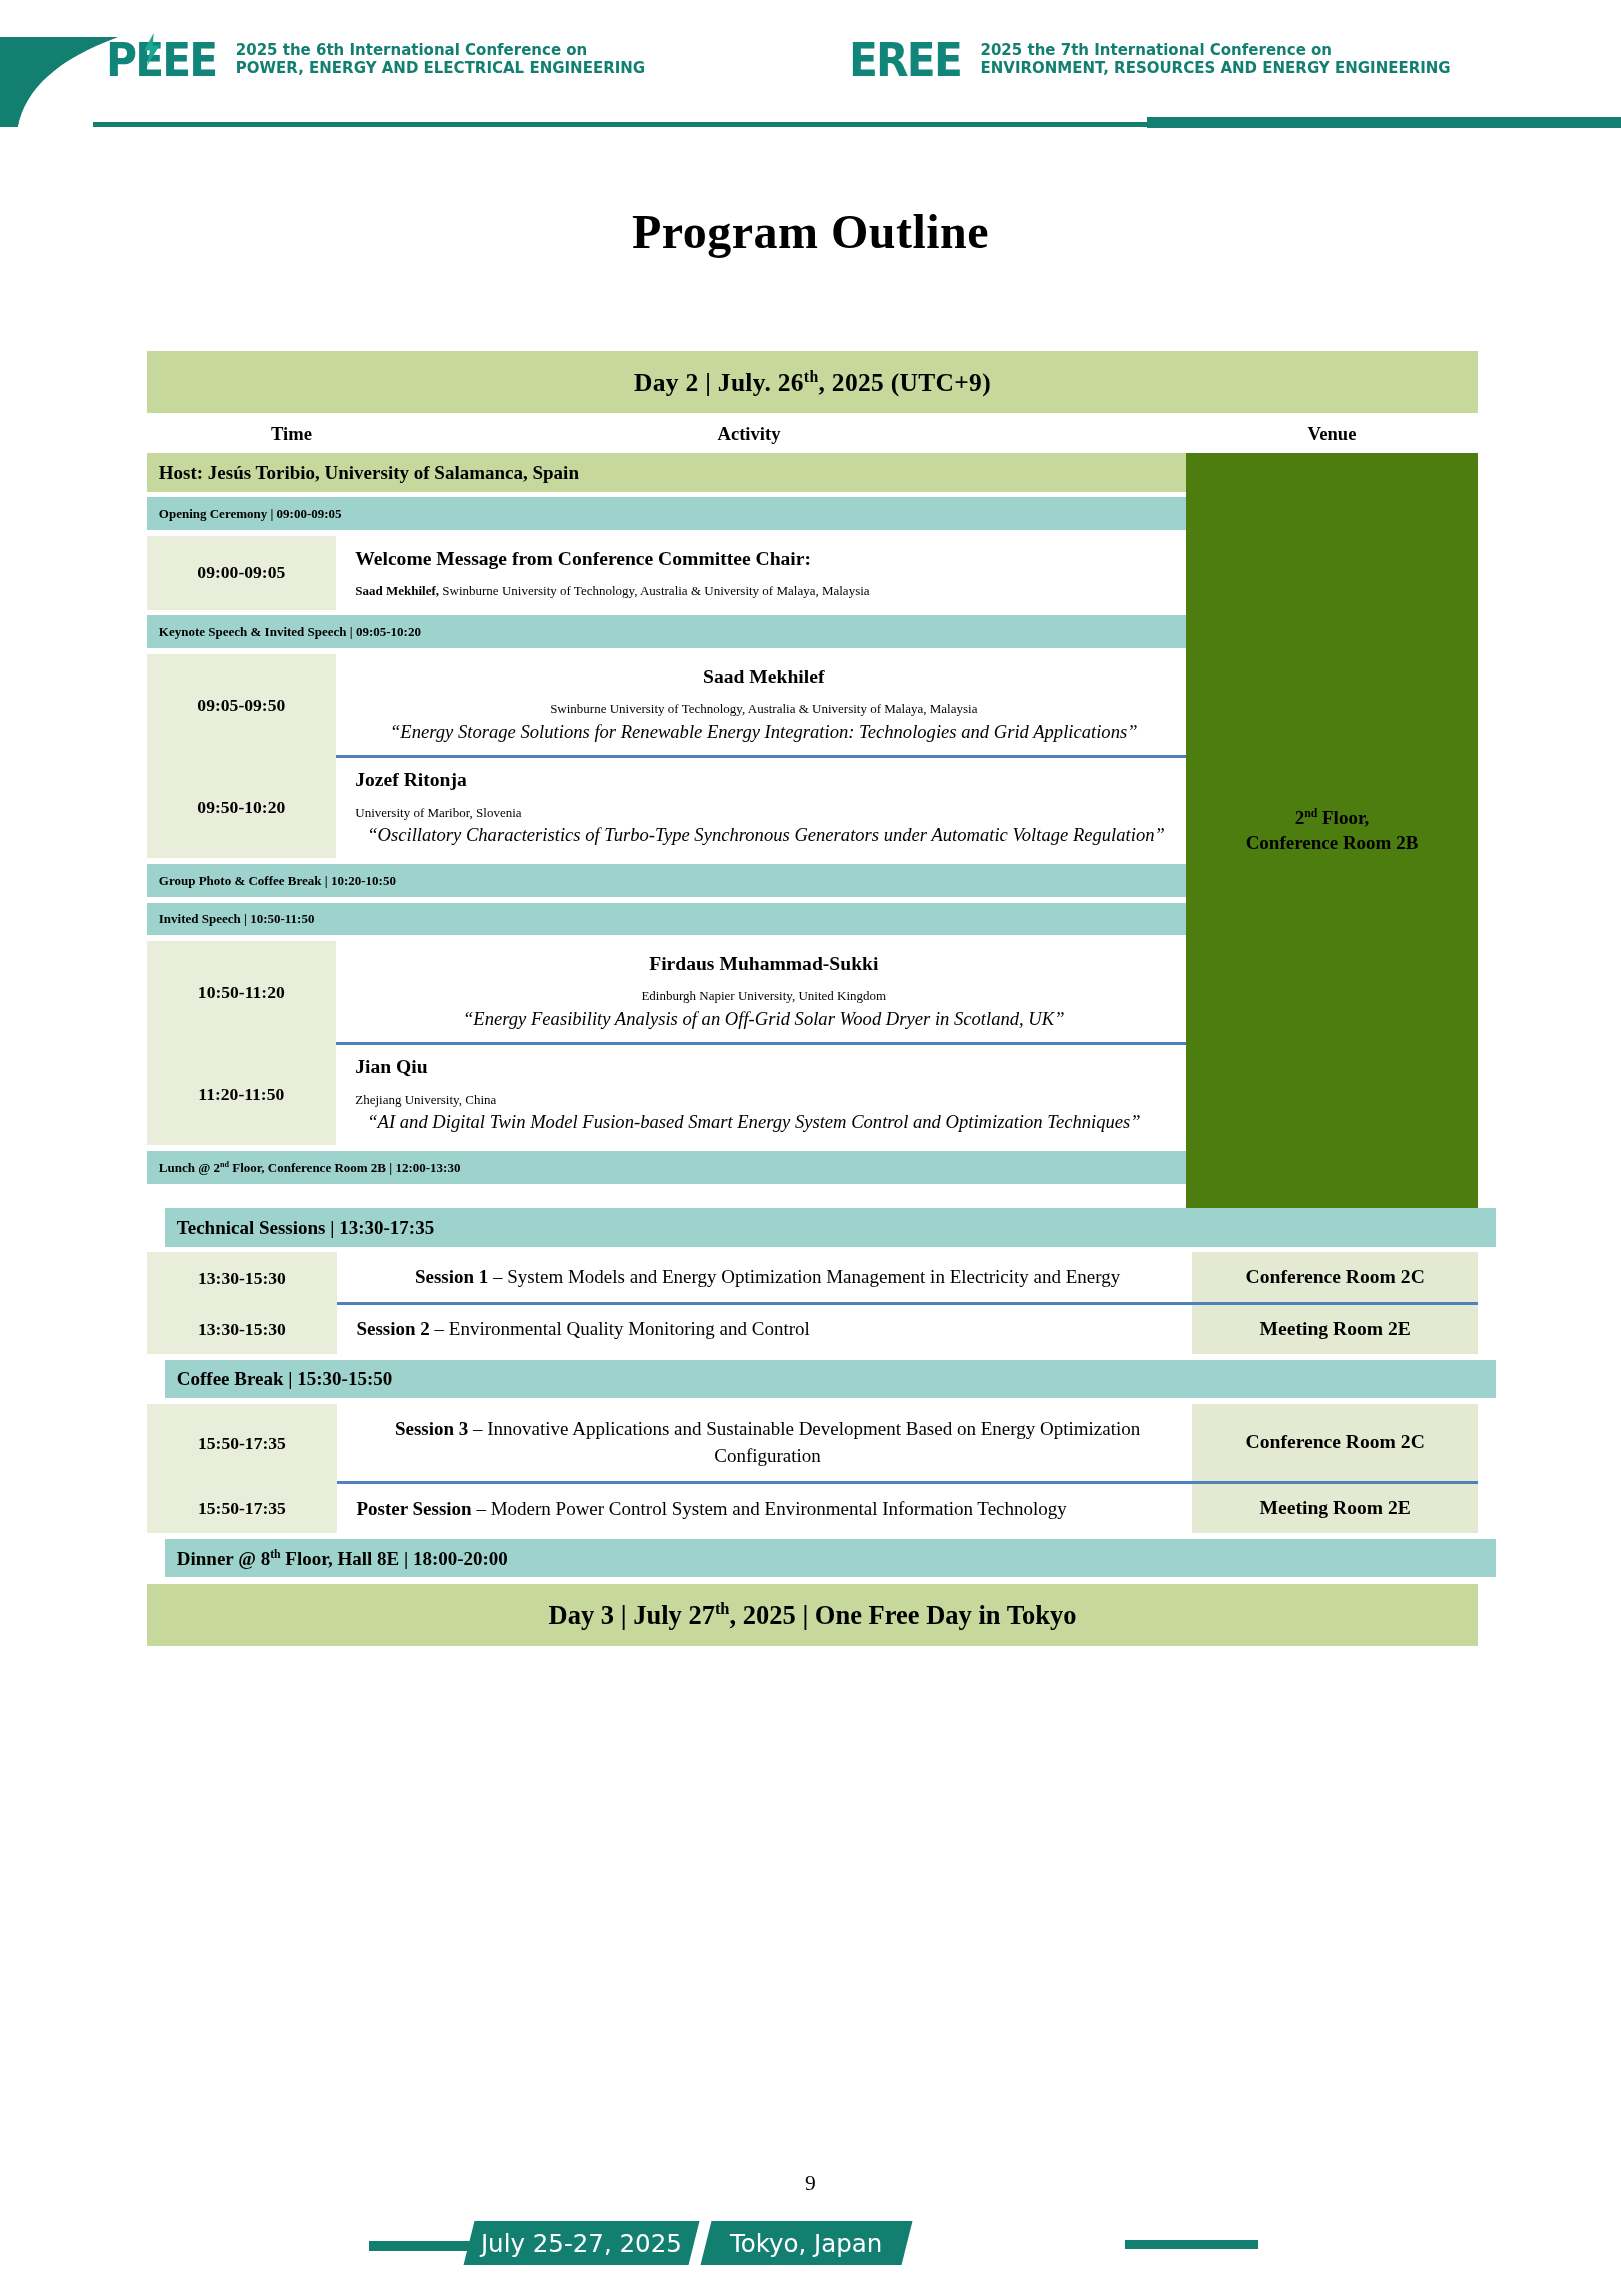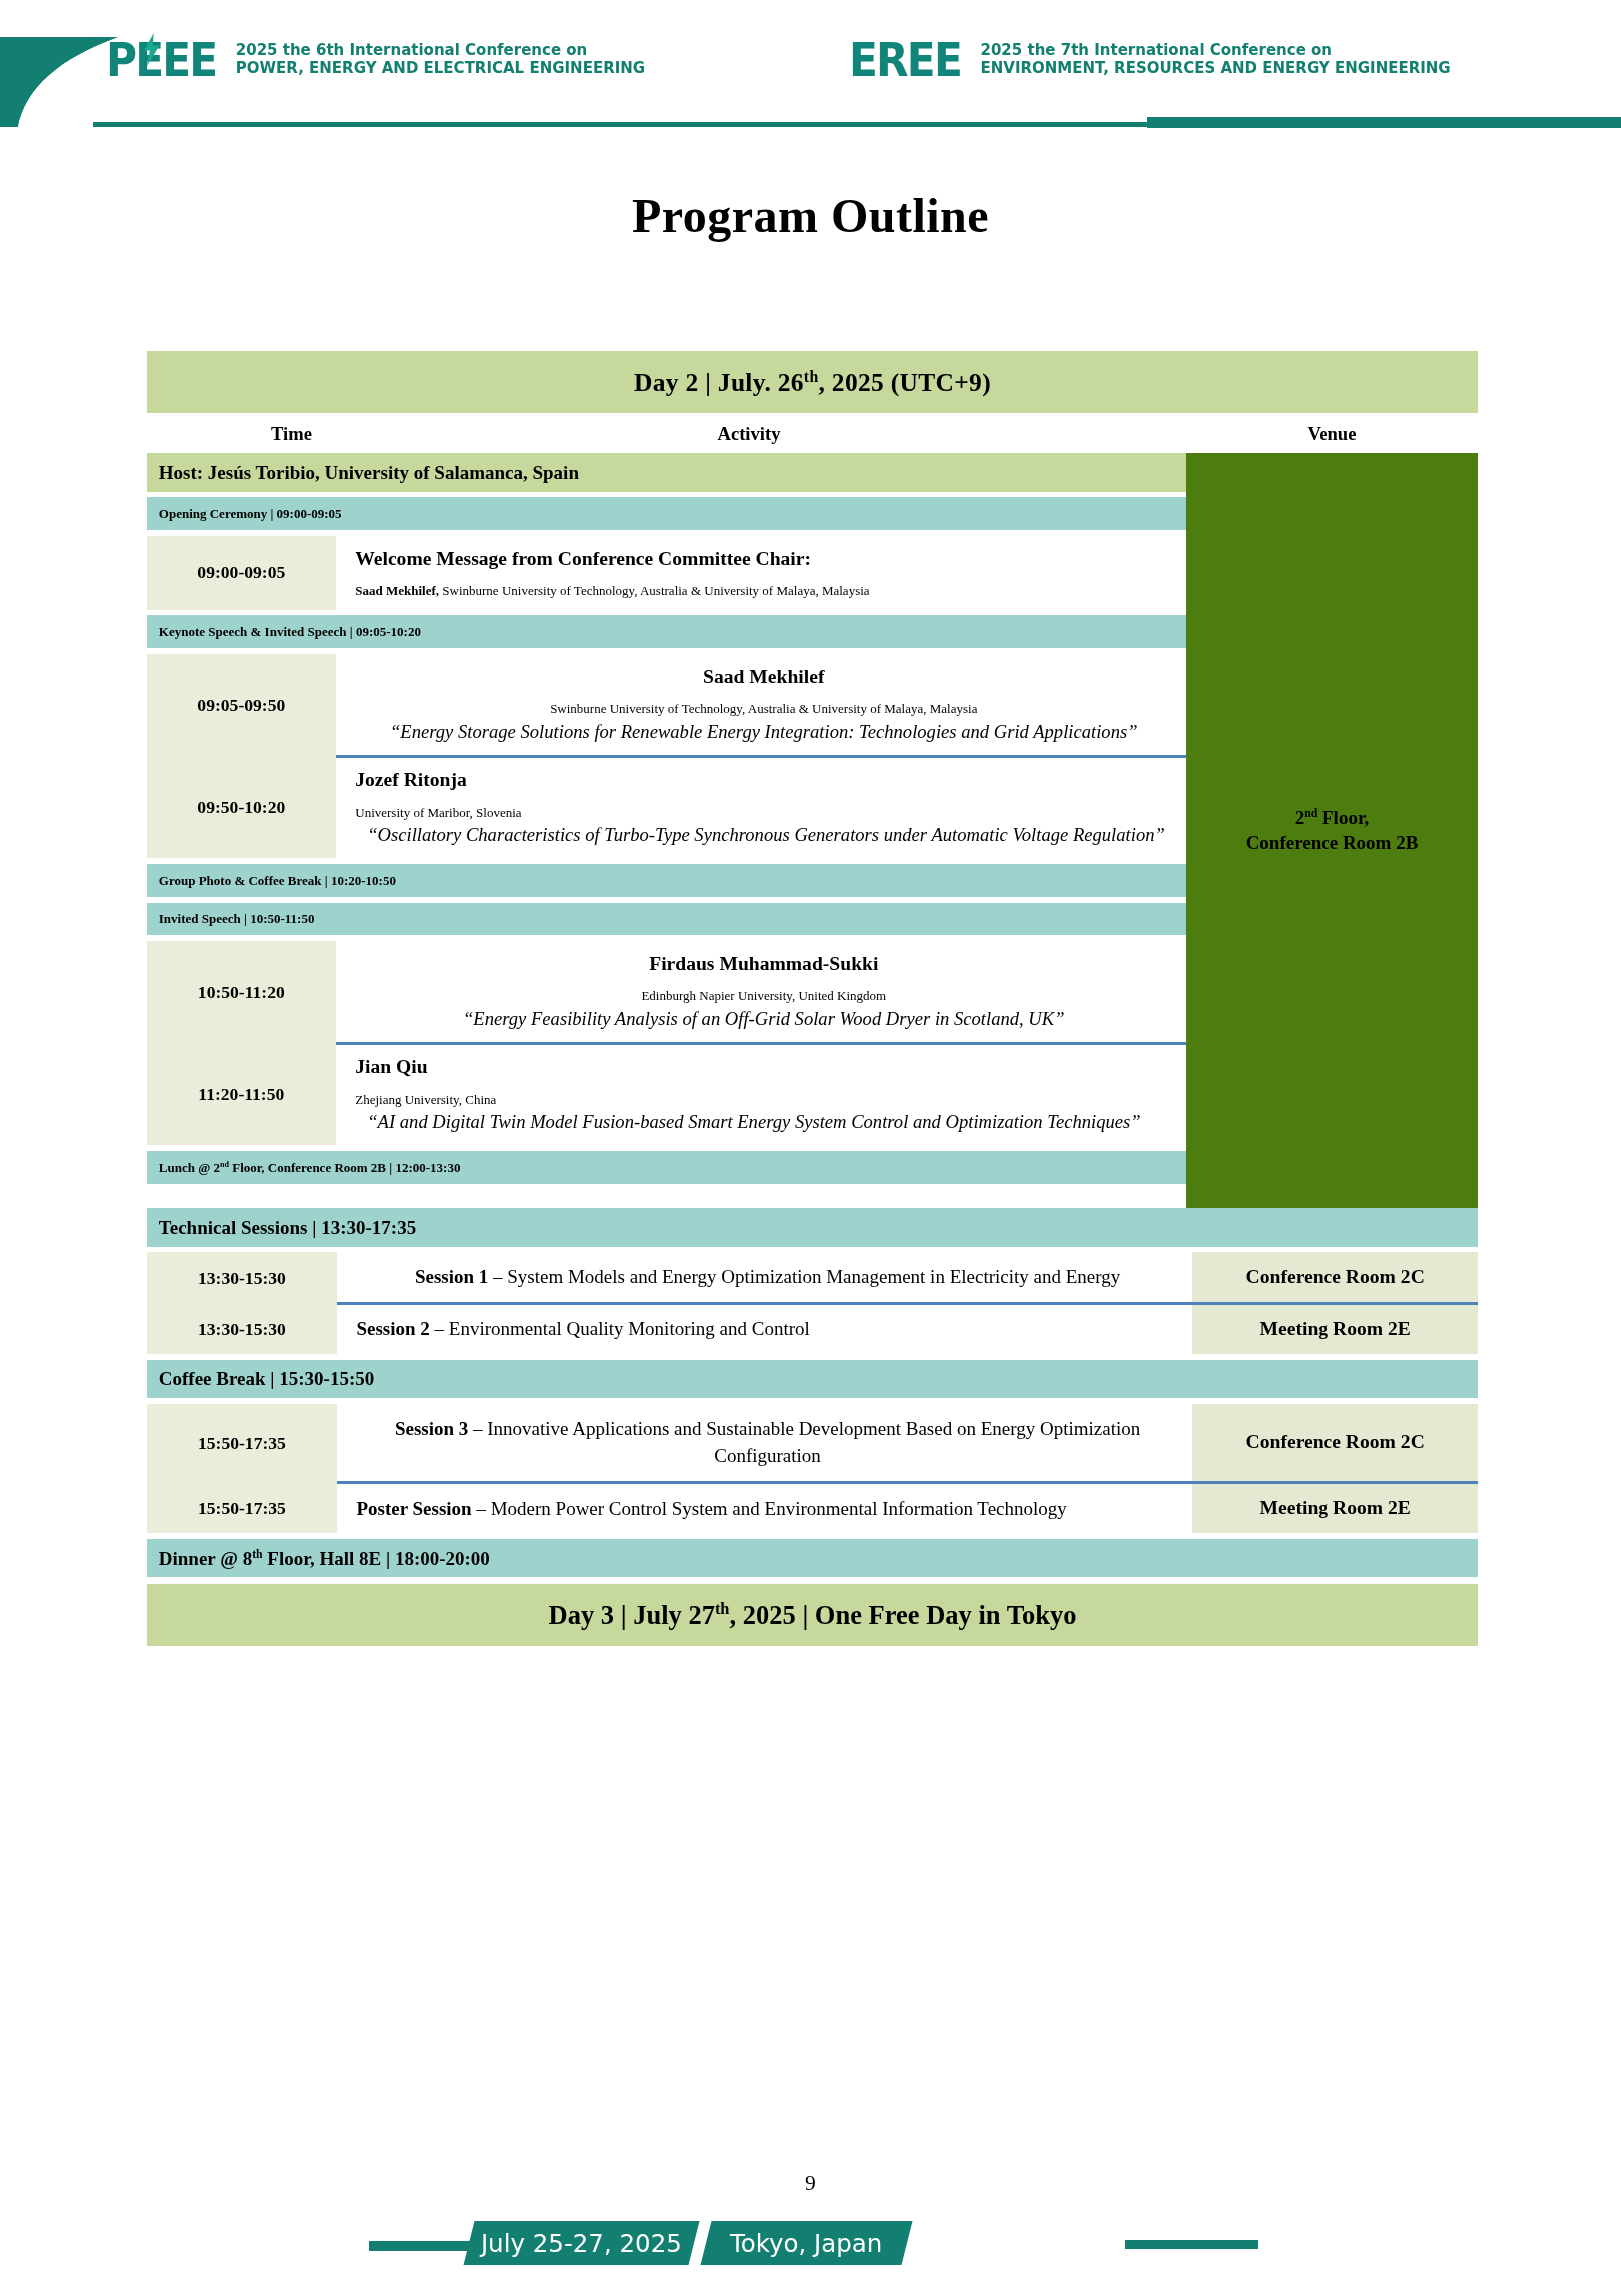--- a/index.html
+++ b/index.html
@@ -74,21 +74,21 @@
     font-weight: 700;
     color: #127f70;
     white-space: nowrap;
   }
 
   
   .doc-title {
     text-align: center;
     font-size: 48px;
     font-weight: 700;
-    margin-top: 56px;
+    margin-top: 72px;
     letter-spacing: 0.5px;
   }
 
   
   .sched {
     position: absolute;
     left: 147px;
     top: 351px;
     width: 1331px;
   }
@@ -131,20 +131,21 @@
     padding: 8.8px 0 7.8px 11.8px;
     margin-bottom: 5.9px;
   }
   .banner-full {
     background: #9dd3cc;
     font-size: 19px;
     font-weight: 700;
     padding: 8.8px 0 7.8px 11.8px;
     margin-bottom: 5.9px;
     width: 1331px;
+    margin-left: 18px;
   }
 
   .row {
     display: flex;
     align-items: stretch;
     margin-bottom: 0px;
   }
   .cell-time {
     width: 194px;
     background: #e9eeda;

